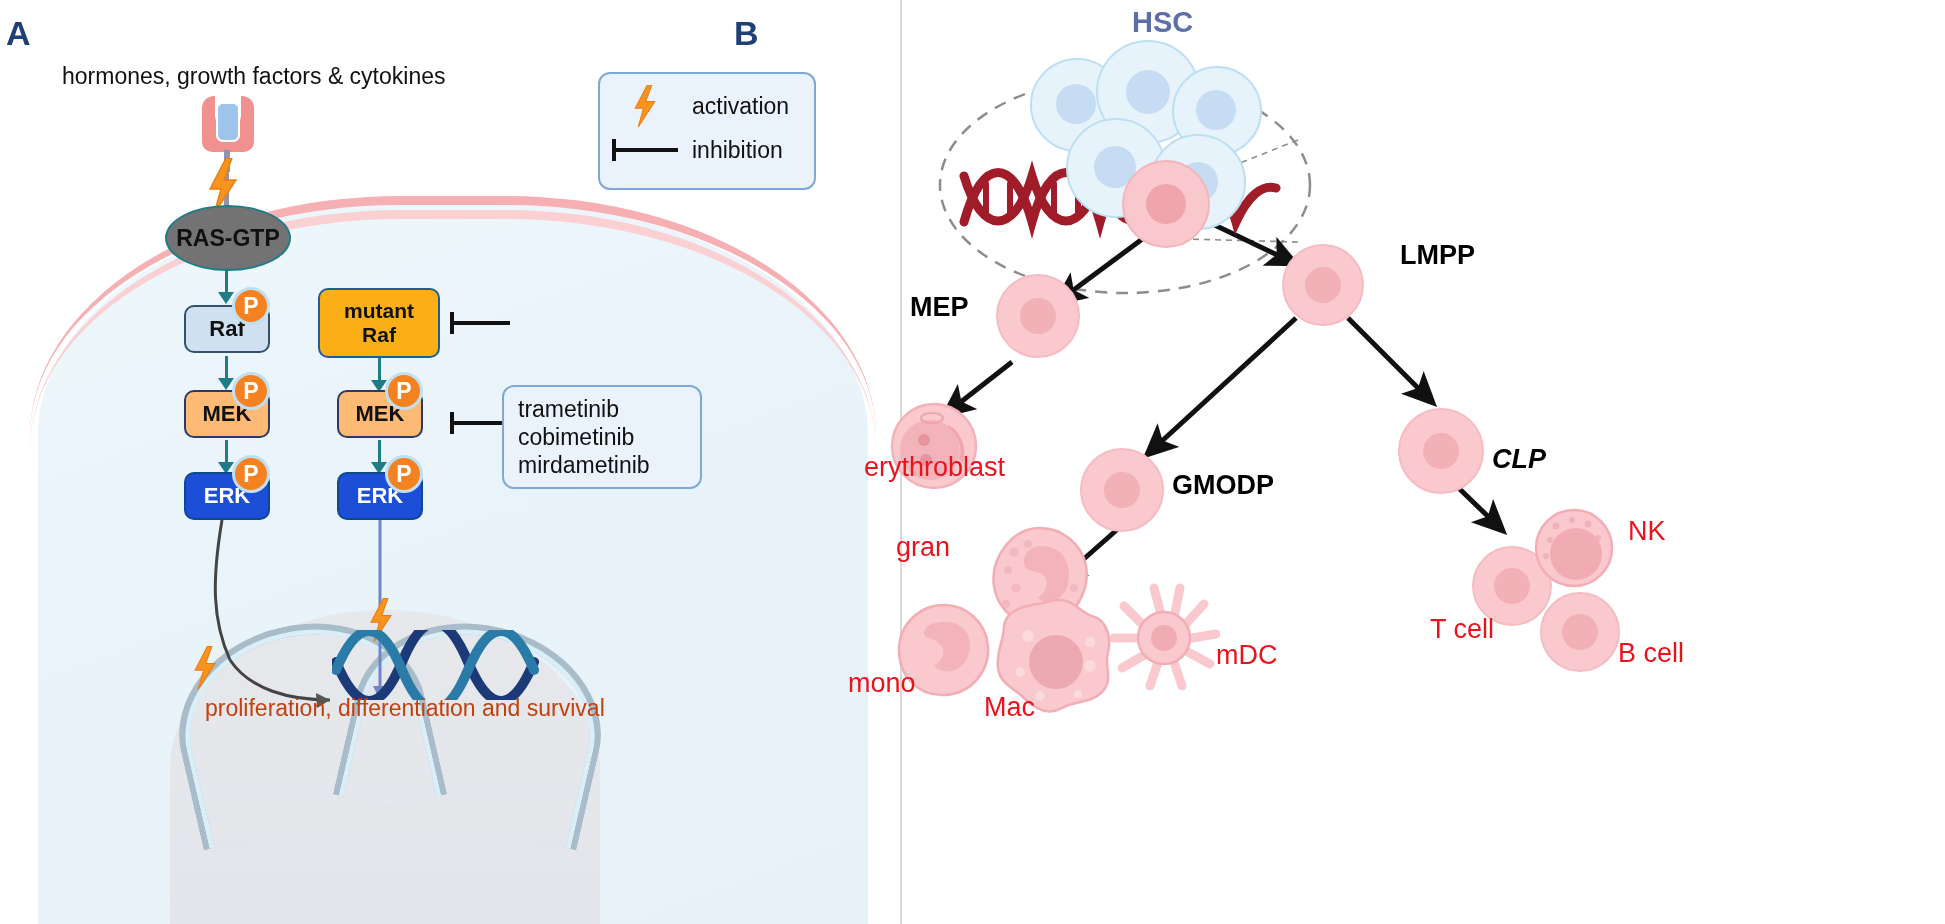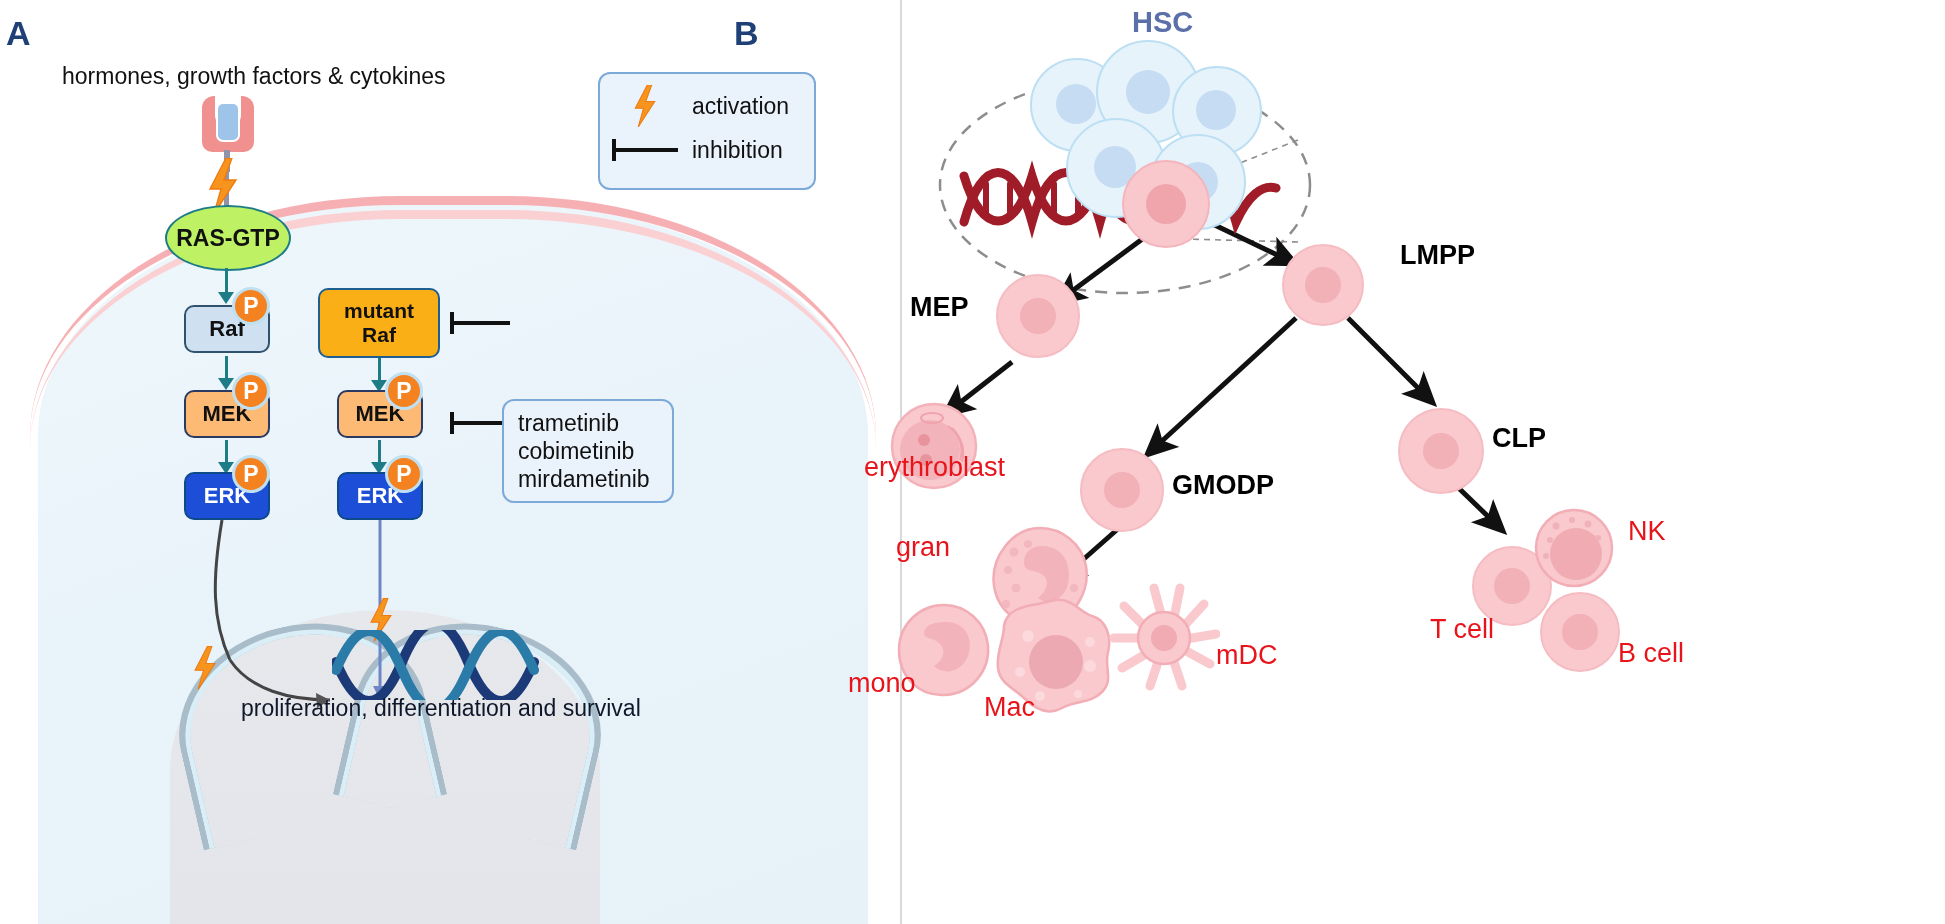--- a/index.html
+++ b/index.html
@@ -45,21 +45,21 @@
   .legendbox{
     position:absolute;background:#eaf3fb;border:2.5px solid #7ca9d8;border-radius:12px;
   }
   .legend-row{display:flex;align-items:center;gap:14px;}
   .legend-text{font-size:23px;color:#111;}
   .inhib-glyph{position:relative;width:66px;height:22px;}
   .inhib-glyph .bar{position:absolute;left:0;top:0;width:4px;height:22px;background:#111;}
   .inhib-glyph .line{position:absolute;left:2px;top:9px;width:64px;height:4px;background:#111;}
 
   .ras{
-    position:absolute;width:122px;height:62px;background:#bef264;border:2.5px solid #1e7c87;
+    position:absolute;width:122px;height:62px;background:#737373;border:2.5px solid #1e7c87;
     border-radius:50%;display:flex;align-items:center;justify-content:center;
     font-weight:bold;font-size:23px;color:#111;
   }
   .nodebox{
     position:absolute;border-radius:10px;display:flex;align-items:center;justify-content:center;
     font-weight:bold;font-size:22px;box-sizing:border-box;
   }
   .raf-box{width:86px;height:48px;background:#cfe0f0;border:2.5px solid #31526f;color:#111;}
   .mek-box{width:86px;height:48px;background:#fdba74;border:2.5px solid #2b3a63;color:#111;}
   .erk-box{width:86px;height:48px;background:#1d4ed8;border:2.5px solid #0e4a8a;color:#fff;}
@@ -90,21 +90,21 @@
     background:linear-gradient(180deg,#e6e8ec 0%,#e3e5ea 100%);
     border-radius:215px 215px 0 0 / 160px 160px 0 0;
   }
   .nucenv{
     position:absolute;width:260px;height:200px;border:11px solid #a9bcc9;
     border-radius:150px 150px 0 0 / 120px 120px 0 0;
     border-bottom:none;box-sizing:border-box;
   }
   .nucenv .inner{position:absolute;left:-5px;top:-5px;right:-5px;bottom:0;border:5px solid #d9eef7;border-bottom:none;border-radius:150px 150px 0 0 / 120px 120px 0 0;box-sizing:border-box;}
 
-  .bottom-caption{font-size:23px;color:#0f172a;white-space:nowrap;margin-left:36px;}
+  .bottom-caption{font-size:23px;color:#c2410c;white-space:nowrap;}
 
   
   #panelB{position:absolute;left:900px;top:0;width:1045px;height:924px;}
   .bold-label{font-weight:bold;font-size:27px;color:#000;white-space:nowrap;}
   .red-label{font-size:27px;color:#e8141b;white-space:nowrap;}
   .hsc-label{font-weight:bold;font-size:29px;color:#5b6fa8;white-space:nowrap;}
 
   .bcell{position:absolute;border-radius:50%;}
   .hsc-cell{background:#e6f3fb;border:2px solid #bcdff3;}
   .hsc-nuc{position:absolute;border-radius:50%;background:#c6dcf3;}
@@ -211,21 +211,21 @@
 
     <div class="tbar" style="left:450px;top:312px;width:60px;">
       <span class="cap"></span>
         <span class="ln" style="width:58px;"></span>
     </div>
     <div class="tbar" style="left:450px;top:412px;width:60px;">
       <span class="cap"></span>
         <span class="ln" style="width:58px;"></span>
     </div>
 
-    <div class="drugbox" style="left:502px;top:399px;width:172px;">
+    <div class="drugbox" style="left:502px;top:385px;width:200px;">
       <div>trametinib</div>
       <div>cobimetinib</div>
       <div>mirdametinib</div>
     </div>
 
     <svg class="overlayA">
       <path d="M222,520 C212,580 212,620 230,660" stroke="#444" stroke-width="3" fill="none"></path>
       <path d="M230,660 C250,690 290,700 330,700" stroke="#444" stroke-width="3" fill="none"></path>
       <polygon points="330,700 316,693 317,708" fill="#555"></polygon>
       <line x1="380" y1="520" x2="380" y2="690" stroke="#6f86c6" stroke-width="3"></line>
@@ -351,21 +351,21 @@
     <div class="abs red-label" style="left:-36px;top:452px;">erythroblast</div>
 
     <div class="bcell prog-cell abs" style="left:180px;top:448px;width:80px;height:80px;">
       <div class="prog-nuc" style="left:22px;top:22px;width:36px;height:36px;"></div>
       </div>
     <div class="abs bold-label" style="left:272px;top:470px;">GMODP</div>
 
     <div class="bcell prog-cell abs" style="left:498px;top:408px;width:82px;height:82px;">
       <div class="prog-nuc" style="left:23px;top:23px;width:36px;height:36px;"></div>
       </div>
-    <div class="abs bold-label" style="left:592px;top:423px;">CLP</div>
+    <div class="abs bold-label" style="left:592px;top:444px;font-style:italic;">CLP</div>
 
     <svg class="abs" style="left:86px;top:522px;" width="108" height="108" viewBox="0 0 108 108">
       <path d="M54,6 C76,6 96,22 100,44 C104,68 90,96 62,102 C36,108 12,90 8,64 C4,36 26,6 54,6 Z" fill="#f9c9ce" stroke="#f2adb5" stroke-width="2.5"></path>
       <path d="M56,24 C78,24 86,44 82,62 C78,78 62,84 52,76 C60,70 64,60 58,54 C50,46 38,52 38,40 C38,30 46,24 56,24 Z" fill="#f3b3ba"></path>
       <g fill="#f2b8bf">
         <circle cx="28" cy="30" r="4.5"></circle>
           <circle cx="42" cy="22" r="4"></circle>
           <circle cx="22" cy="48" r="4"></circle>
         <circle cx="30" cy="66" r="4.5"></circle>
           <circle cx="46" cy="88" r="4"></circle>

